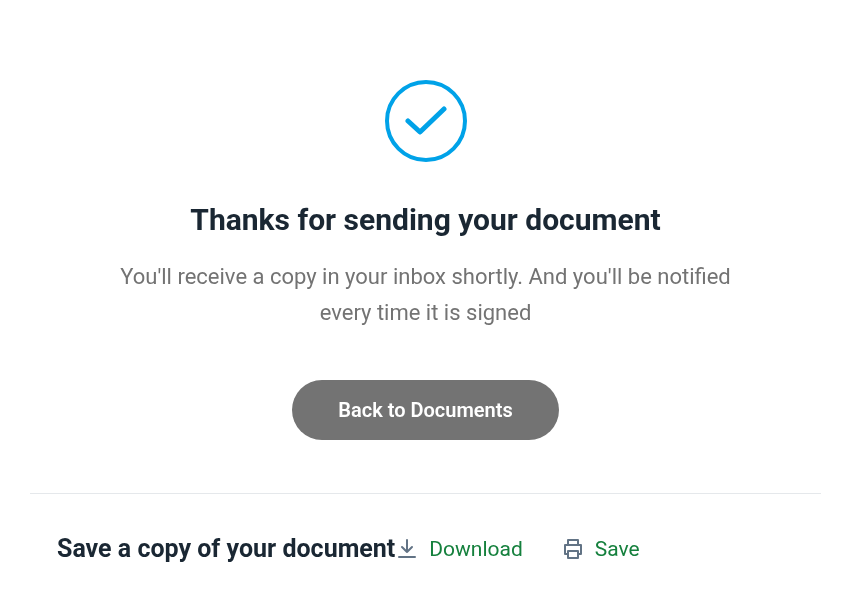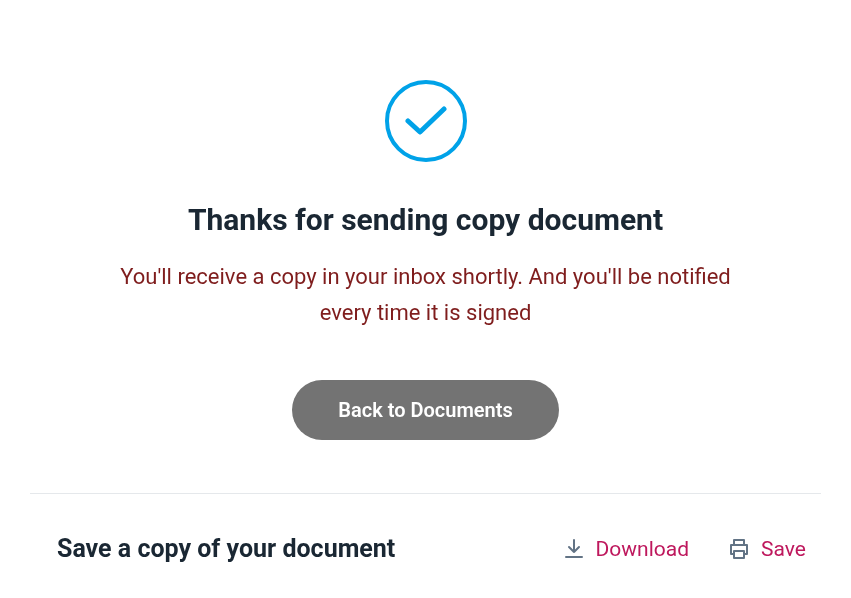--- a/index.html
+++ b/index.html
@@ -37,21 +37,21 @@
     .title {
       font-size: 30px;
       font-weight: 700;
       color: #1a2733;
       margin-bottom: 22px;
       text-align: center;
     }
     .subtitle {
       font-size: 22px;
       font-weight: 400;
-      color: #7f1d1d;
+      color: #737373;
       text-align: center;
       line-height: 1.65;
       max-width: 640px;
       margin-bottom: 48px;
     }
     .primary-button {
       background: #737373;
       color: #ffffff;
       border: none;
       border-radius: 32px;
@@ -69,37 +69,36 @@
       height: 1px;
       background: #e5e8eb;
     }
     .bottom-row {
       position: absolute;
       left: 57px;
       right: 45px;
       top: 534px;
       display: flex;
       align-items: center;
-      justify-content: space-between;
     }
     .save-title {
       font-size: 25px;
       font-weight: 700;
       color: #1a2733;
     }
     .actions {
       display: flex;
       gap: 38px;
       align-items: center;
     }
     .action-link {
       display: flex;
       align-items: center;
       gap: 10px;
-      color: #be185d;
+      color: #15803d;
       font-size: 21px;
       font-weight: 400;
       cursor: pointer;
       text-decoration: none;
     }
     .action-link svg {
       width: 24px;
       height: 24px;
       stroke: #627385;
       fill: none;
@@ -109,21 +108,21 @@
 </head>
 <body>
 
 <div class="container">
   <div class="check-circle">
     <svg viewBox="0 0 42 32">
       <path d="M3 16 L15 27 L39 4" stroke="#00a2e8" stroke-width="5" fill="none" stroke-linecap="round" stroke-linejoin="round"></path>
     </svg>
   </div>
 
-  <h1 class="title">Thanks for sending copy document</h1>
+  <h1 class="title">Thanks for sending your document</h1>
 
   <p class="subtitle">You'll receive a copy in your inbox shortly. And you'll be notified every time it is signed</p>
 
   <button class="primary-button">Back to Documents</button>
 </div>
 
 <div class="divider"></div>
 
 <div class="bottom-row">
   <div class="save-title">Save a copy of your document</div>

